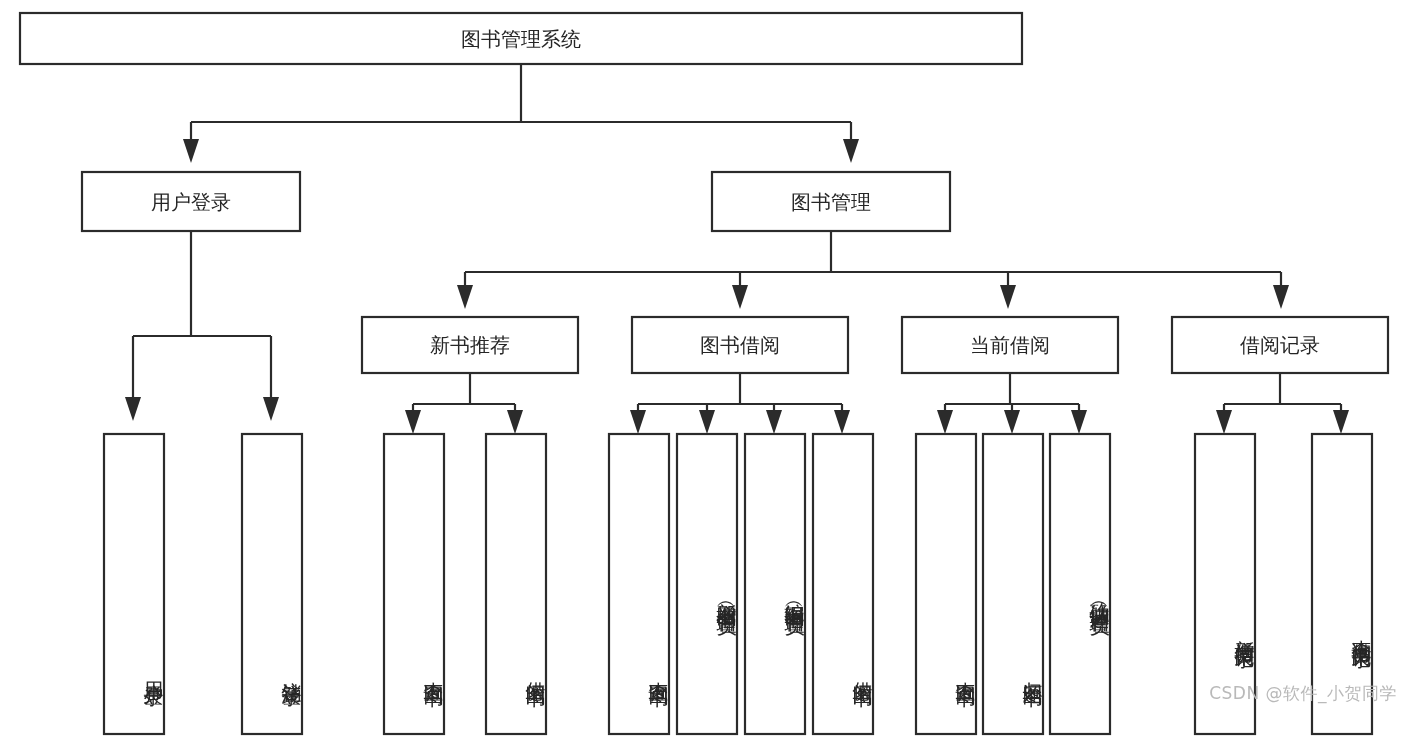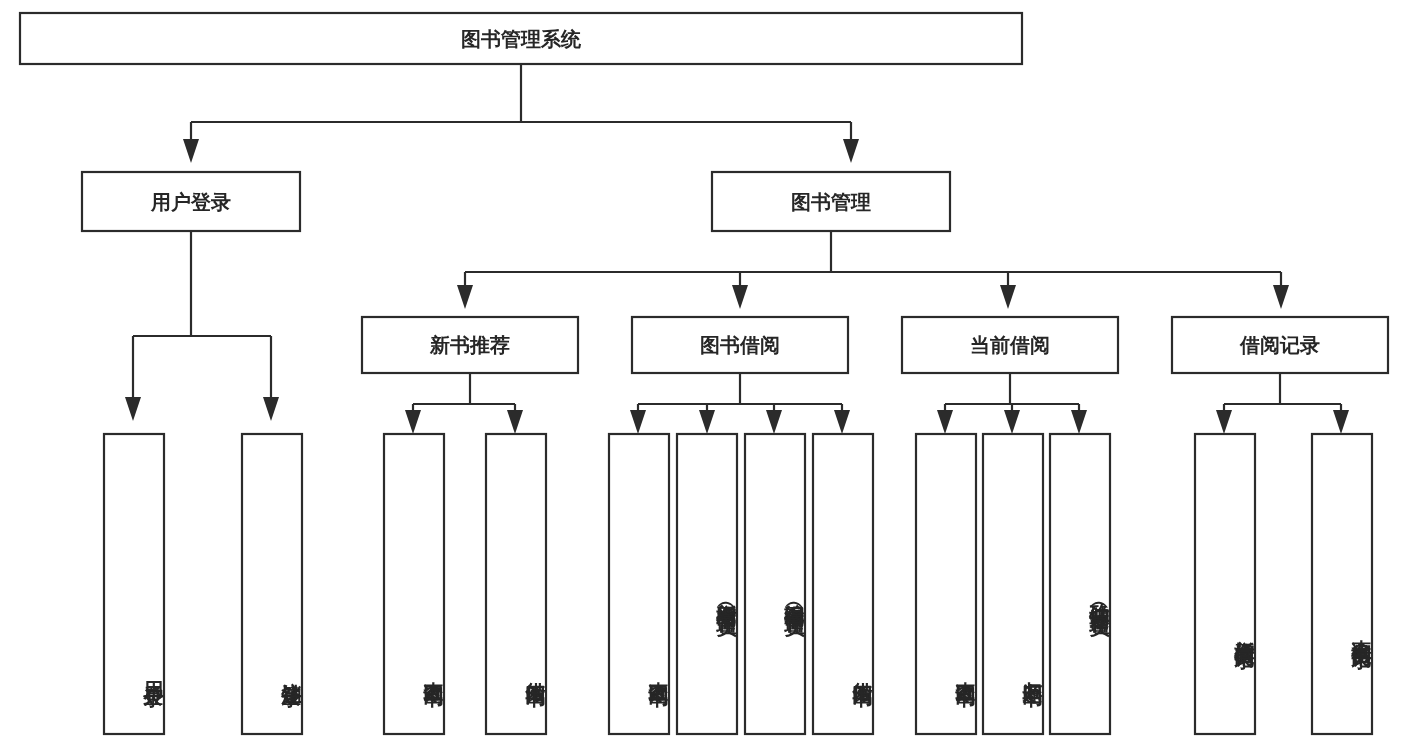--- a/index.html
+++ b/index.html
@@ -12,21 +12,20 @@
     width: 1405px;
     height: 747px;
     overflow: hidden;
     font-family: "DejaVu Sans", "Liberation Sans", sans-serif;
   }
   #diagram-root {
     position: relative;
     width: 1405px;
     height: 709px;
     background: #ffffff;
-    font-weight: bold;
   }
   svg.diagram-canvas {
     position: absolute;
     left: 0;
     top: 0;
     width: 1405px;
     height: 747px;
     display: block;
   }
   .node-box {
@@ -224,14 +223,15 @@
   <div class="leaf-label" style="left:745px; top:434px; width:60px; height:300px; padding-top:12px;">编辑图书（管理员）</div>
   <div class="leaf-label" style="left:813px; top:434px; width:60px; height:300px; padding-top:86px;">借阅图书</div>
 
   <div class="leaf-label" style="left:916px; top:434px; width:60px; height:300px; padding-top:86px;">查询图书</div>
   <div class="leaf-label" style="left:983px; top:434px; width:60px; height:300px; padding-top:86px;">归还图书</div>
   <div class="leaf-label" style="left:1050px; top:434px; width:60px; height:300px; padding-top:12px;">确认归还（管理员）</div>
 
   <div class="leaf-label" style="left:1195px; top:434px; width:60px; height:300px; padding-top:46px;">新增借阅记录</div>
   <div class="leaf-label" style="left:1312px; top:434px; width:60px; height:300px; padding-top:46px;">查询借阅记录</div>
 
+  <div class="watermark-text">CSDN @软件_小贺同学</div>
 
 </div>
 
 </body></html>

